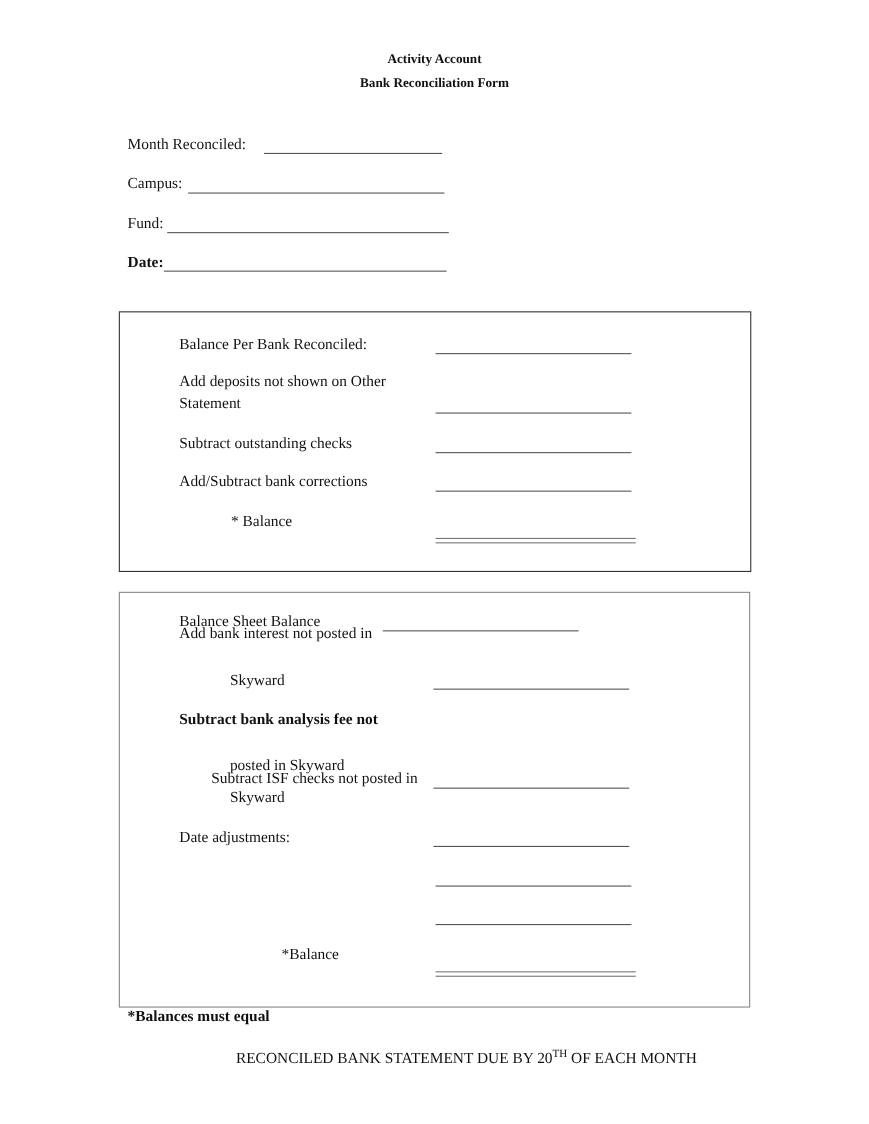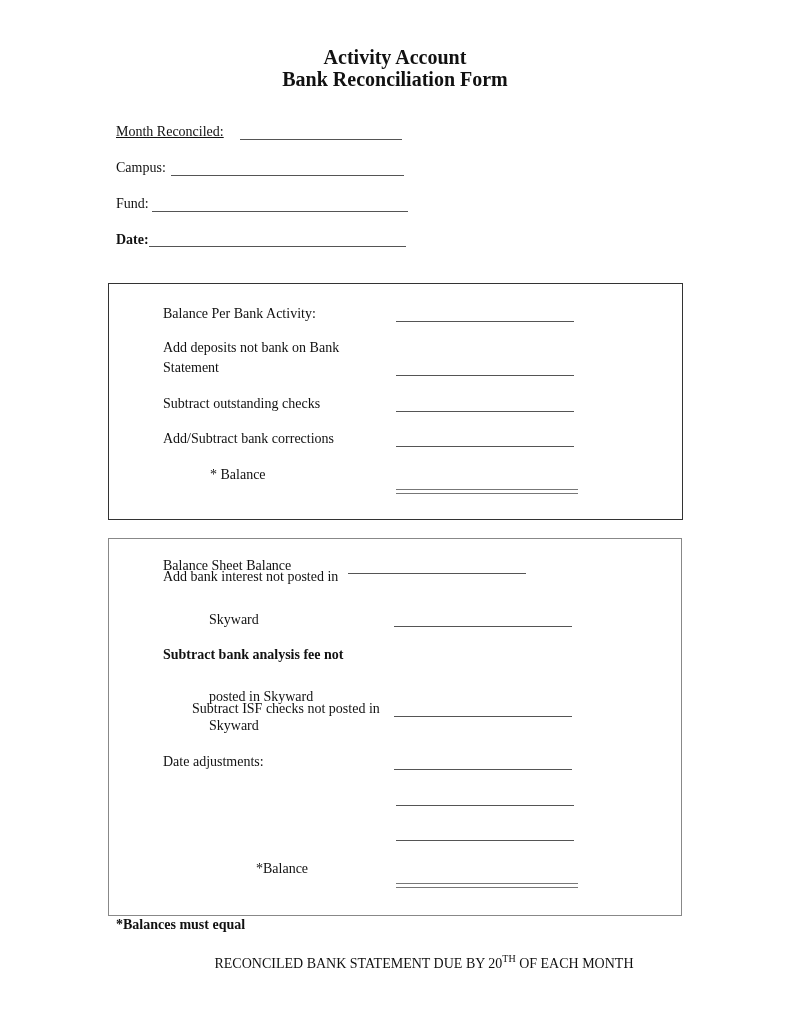--- a/index.html
+++ b/index.html
@@ -1,50 +1,50 @@
 <!DOCTYPE html>
 <html><head>
 <meta charset="utf-8">
 <style>
   html, body { margin:0; padding:0; background:#ffffff; }
   body { width:790px; height:1022px; position:relative; overflow:hidden;
          font-family:"Liberation Serif", "DejaVu Serif", serif; color:#111; font-size:14px; }
   .abs { position:absolute; white-space:nowrap; }
-  .title { font-weight:bold; font-size:20px; left:0; width:790px; text-align:center; }
+  .title { font-weight:bold; font-size:12px; left:0; width:790px; text-align:center; }
   .line { position:absolute; border-bottom:1px solid #555; height:0; }
   .dbl { position:absolute; height:3px; border-top:1px solid #777; border-bottom:1px solid #777; }
   .box { position:absolute; border:1.5px solid #333; box-sizing:border-box; }
   .box2 { position:absolute; border:1px solid #888; box-sizing:border-box; }
   .lbl { line-height:18px; }
   sup { font-size:10px; }
 </style>
 </head>
 <body>
 
 <div class="abs title" style="top:46px;">Activity Account</div>
 <div class="abs title" style="top:68px;">Bank Reconciliation Form</div>
 
-<div class="abs lbl" style="left:116px;top:123px;text-decoration:underline;">Month Reconciled:</div>
+<div class="abs lbl" style="left:116px;top:123px;">Month Reconciled:</div>
 <div class="line" style="left:240px;top:139px;width:162px;"></div>
 
 <div class="abs lbl" style="left:116px;top:159px;">Campus:</div>
 <div class="line" style="left:171px;top:175px;width:233px;"></div>
 
 <div class="abs lbl" style="left:116px;top:195px;">Fund:</div>
 <div class="line" style="left:152px;top:211px;width:256px;"></div>
 
 <div class="abs lbl" style="left:116px;top:231px;font-weight:bold;">Date:</div>
 <div class="line" style="left:149px;top:246px;width:257px;"></div>
 
 <div class="box" style="left:108px;top:283px;width:575px;height:237px;"></div>
 
-<div class="abs lbl" style="left:163px;top:305px;">Balance Per Bank Activity:</div>
+<div class="abs lbl" style="left:163px;top:305px;">Balance Per Bank Reconciled:</div>
 <div class="line" style="left:396px;top:321px;width:178px;"></div>
 
-<div class="abs lbl" style="left:163px;top:339px;">Add deposits not bank on Bank</div>
+<div class="abs lbl" style="left:163px;top:339px;">Add deposits not shown on Other</div>
 <div class="abs lbl" style="left:163px;top:359px;">Statement</div>
 <div class="line" style="left:396px;top:375px;width:178px;"></div>
 
 <div class="abs lbl" style="left:163px;top:395px;">Subtract outstanding checks</div>
 <div class="line" style="left:396px;top:411px;width:178px;"></div>
 
 <div class="abs lbl" style="left:163px;top:430px;">Add/Subtract bank corrections</div>
 <div class="line" style="left:396px;top:446px;width:178px;"></div>
 
 <div class="abs lbl" style="left:210px;top:466px;">* Balance</div>

